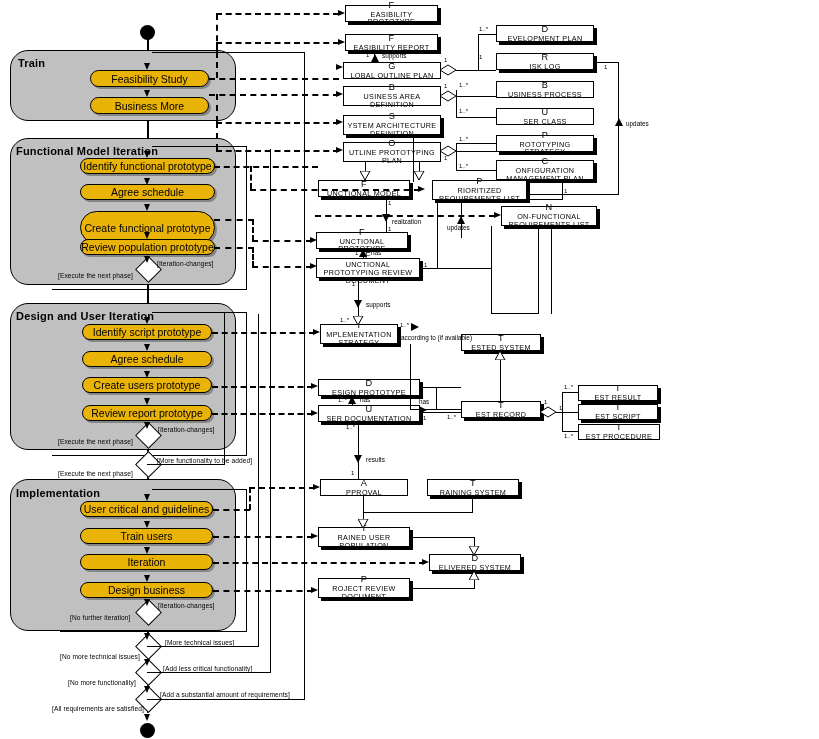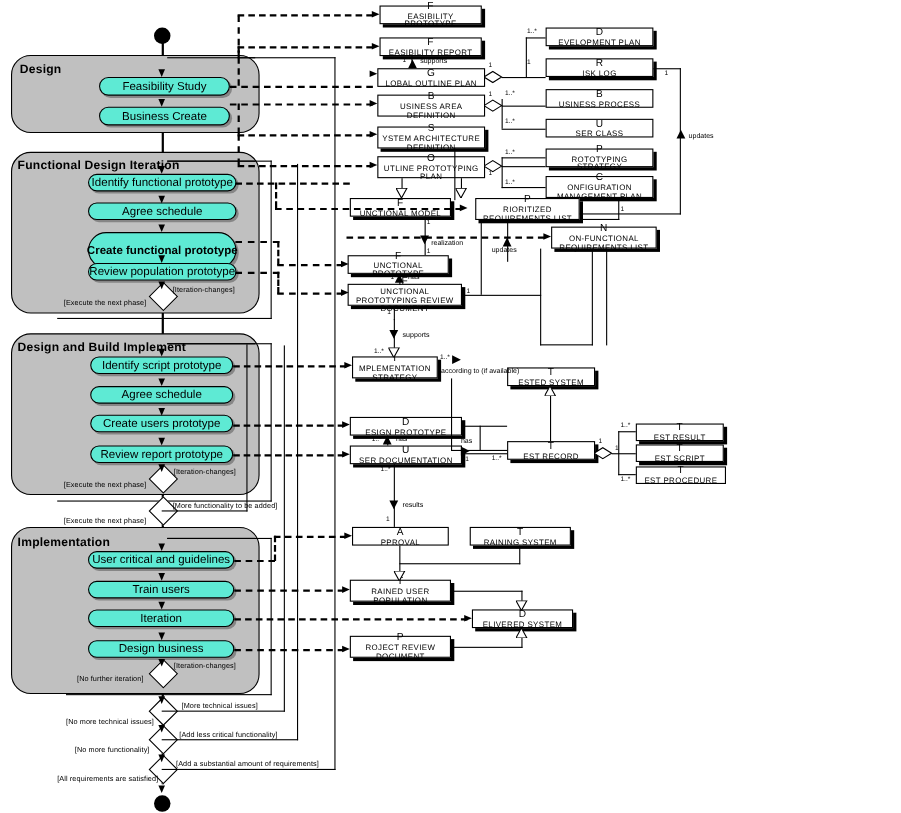--- a/index.html
+++ b/index.html
@@ -9,21 +9,21 @@
 
   
   .phase{position:absolute;background:#c0c0c0;border:1.5px solid #000;
          border-radius:18px;box-sizing:border-box;}
   .phase-title{position:absolute;font-size:11px;font-weight:bold;
                color:#000;white-space:nowrap;letter-spacing:.2px;}
   .phase-inner{position:absolute;border:1px solid #000;border-bottom:none;
                background:transparent;box-sizing:border-box;}
 
   
-  .act{position:absolute;background:#5eead4;border:1.3px solid #000;
+  .act{position:absolute;background:#eab308;border:1.3px solid #000;
        border-radius:999px;box-sizing:border-box;display:flex;
        align-items:center;justify-content:center;font-size:10.5px;
        white-space:nowrap;box-shadow:2px 2px 0 rgba(0,0,0,.30);}
 
   
   .art{position:absolute;background:#fff;border:1.2px solid #000;
        box-sizing:border-box;display:flex;align-items:center;
        justify-content:center;text-align:center;line-height:1.08;
        font-size:7.4px;letter-spacing:.35px;padding:1px 3px;}
   .art.sh{box-shadow:3px 3px 0 #000;}
@@ -80,56 +80,56 @@
 </head>
 <body>
 
 <div id="stage">
 
   <div class="initial" style="left:140px;top:25px;"></div>
   <div class="ln vthick" style="left:146.5px;top:38px;height:675px;"></div>
 
   <div class="phase" style="left:10px;top:50px;width:226px;height:71px;"></div>
   <div class="phase-inner" style="left:152px;top:52px;width:80px;height:66px;border-left:none;border-right:none;border-top:1px solid #000;"></div>
-  <div class="phase-title" style="left:18px;top:57px;">Design</div>
+  <div class="phase-title" style="left:18px;top:57px;">Train</div>
 
   <div class="act" style="left:90px;top:70px;width:119px;height:17px;">Feasibility Study</div>
   <div class="ar ar-d" style="left:144px;top:63px;"></div>
 
-  <div class="act" style="left:90px;top:97px;width:119px;height:17px;">Business Create</div>
+  <div class="act" style="left:90px;top:97px;width:119px;height:17px;">Business More</div>
   <div class="ar ar-d" style="left:144px;top:90px;"></div>
 
   <div class="phase" style="left:10px;top:138px;width:226px;height:147px;"></div>
   <div class="phase-inner" style="left:152px;top:146px;width:80px;height:132px;border-left:none;border-right:none;"></div>
-  <div class="phase-title" style="left:16px;top:145px;">Functional Design Iteration</div>
+  <div class="phase-title" style="left:16px;top:145px;">Functional Model Iteration</div>
 
   <div class="act" style="left:80px;top:158px;width:135px;height:16px;">Identify functional prototype</div>
   <div class="ar ar-d" style="left:144px;top:151px;"></div>
 
   <div class="act" style="left:80px;top:184px;width:135px;height:16px;">Agree schedule</div>
   <div class="ar ar-d" style="left:144px;top:178px;"></div>
 
-  <div class="act" style="left:80px;top:211px;width:135px;height:33px;font-weight:bold;">Create functional prototype</div>
+  <div class="act" style="left:80px;top:211px;width:135px;height:33px;">Create functional prototype</div>
   <div class="ar ar-d" style="left:144px;top:204px;"></div>
 
   <div class="act" style="left:80px;top:239px;width:135px;height:16px;">Review population prototype</div>
   <div class="ar ar-d" style="left:144px;top:232px;"></div>
 
   <div class="dia" style="left:139px;top:260px;"></div>
   <div class="ar ar-d" style="left:144px;top:256px;"></div>
   <div class="guard" style="left:157px;top:260px;">[Iteration-changes]</div>
   <div class="guard" style="left:58px;top:272px;">[Execute the next phase]</div>
 
   <div class="ln hl" style="left:52px;top:289px;width:195px;"></div>
   <div class="ln vl" style="left:246px;top:146px;height:144px;"></div>
   <div class="ln hl" style="left:152px;top:146px;width:95px;"></div>
 
   <div class="phase" style="left:10px;top:303px;width:226px;height:147px;"></div>
   <div class="phase-inner" style="left:152px;top:312px;width:80px;height:131px;border-left:none;border-right:none;"></div>
-  <div class="phase-title" style="left:16px;top:310px;">Design and Build Implement</div>
+  <div class="phase-title" style="left:16px;top:310px;">Design and User Iteration</div>
 
   <div class="act" style="left:82px;top:324px;width:130px;height:16px;">Identify script prototype</div>
   <div class="ar ar-d" style="left:144px;top:317px;"></div>
 
   <div class="act" style="left:82px;top:351px;width:130px;height:16px;">Agree schedule</div>
   <div class="ar ar-d" style="left:144px;top:344px;"></div>
 
   <div class="act" style="left:82px;top:377px;width:130px;height:16px;">Create users prototype</div>
   <div class="ar ar-d" style="left:144px;top:371px;"></div>
 

